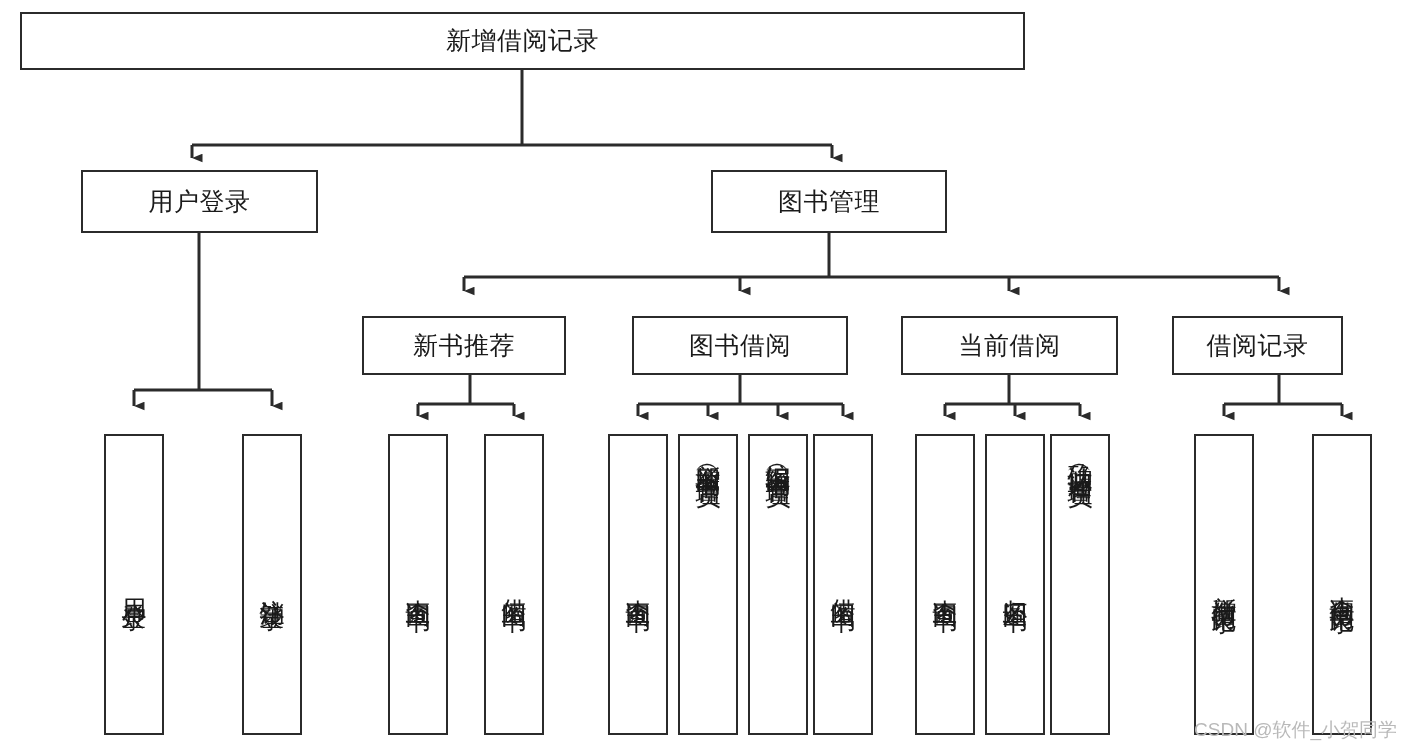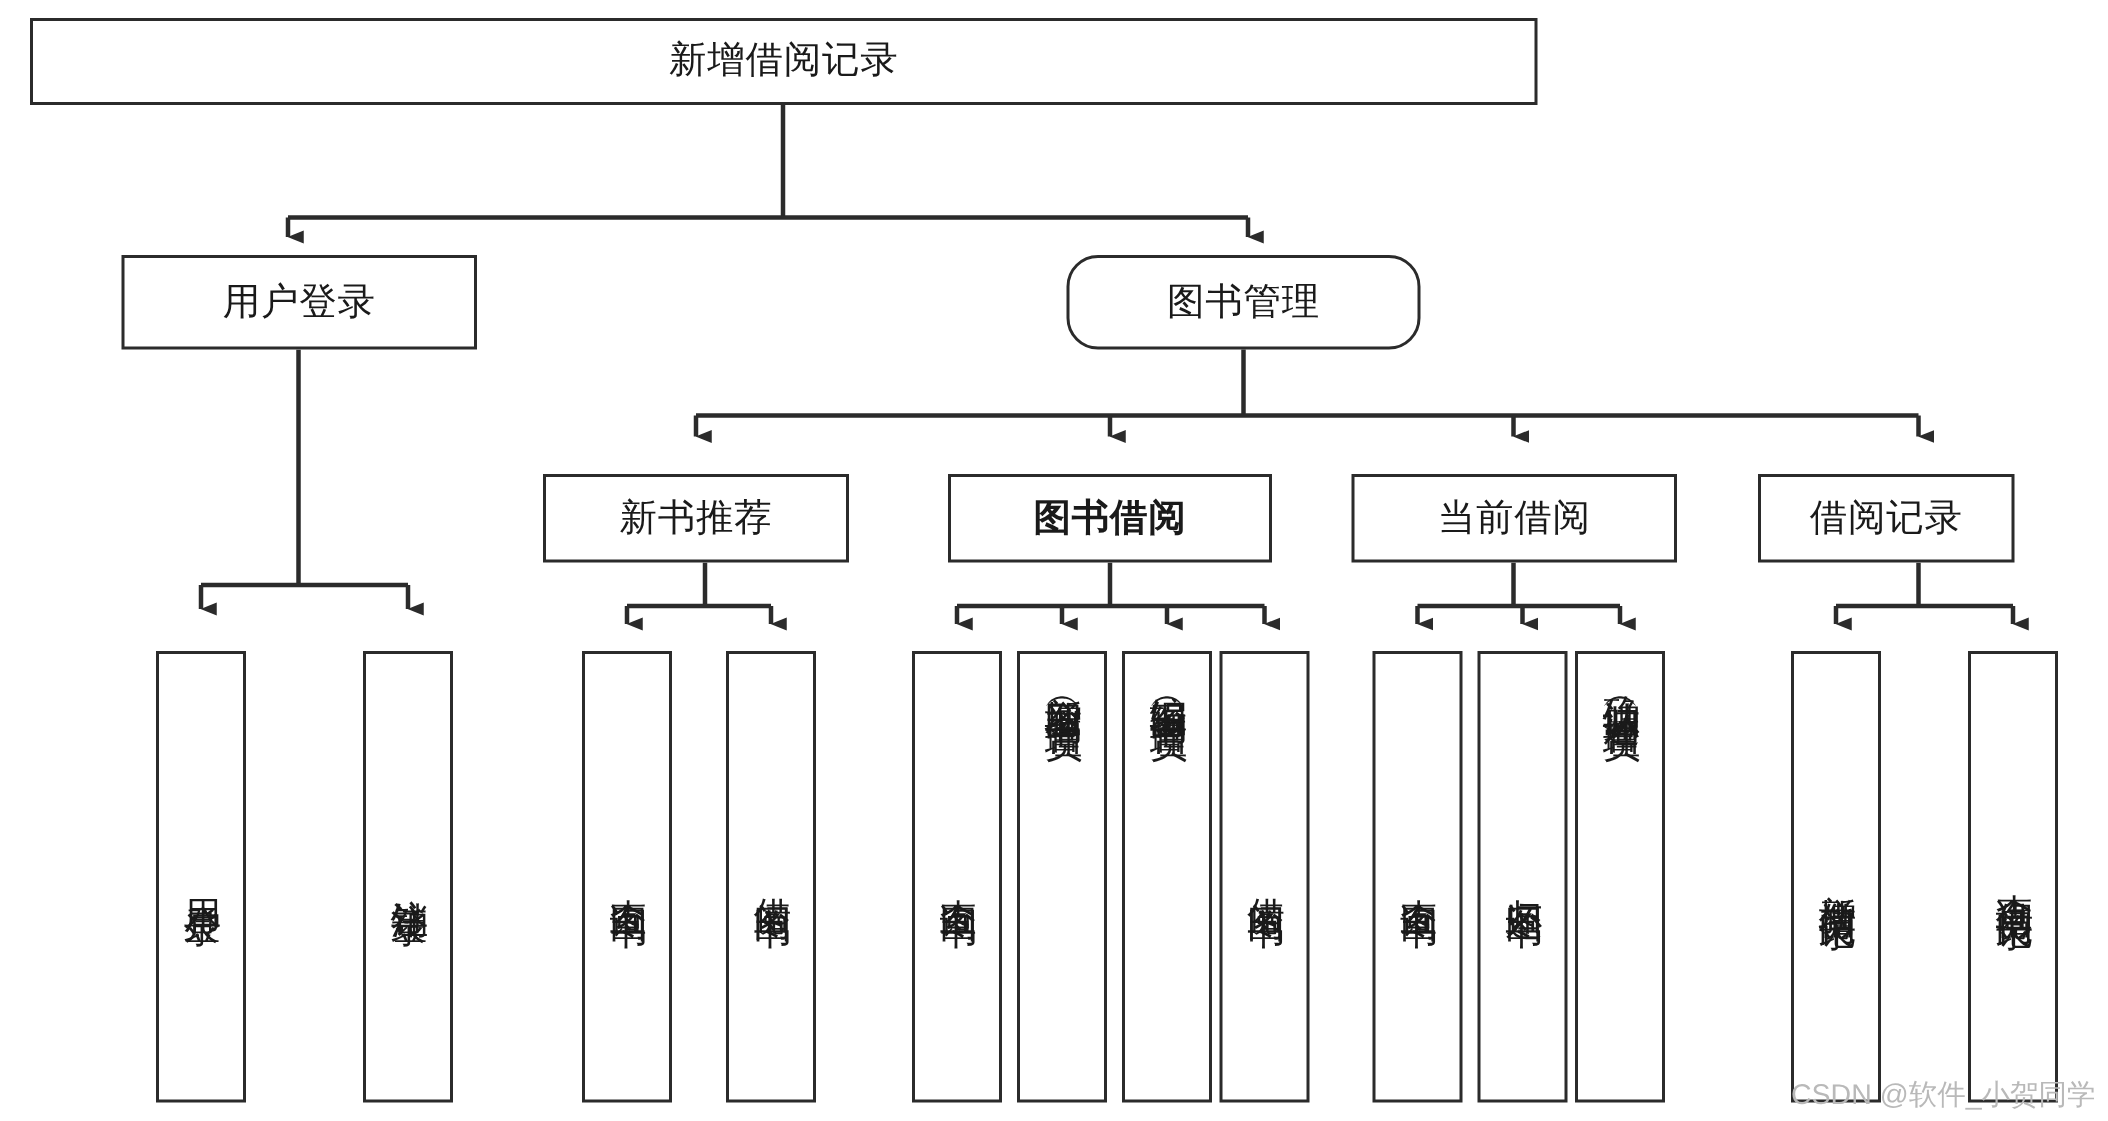--- a/index.html
+++ b/index.html
@@ -135,28 +135,28 @@
     </g>
   </svg>
 
   <div class="node h lvl1" style="left:20px; top:12px; width:1005px; height:58px;">
     <span class="lbl">新增借阅记录</span>
   </div>
 
   <div class="node h lvl2" style="left:81px; top:170px; width:237px; height:63px;">
     <span class="lbl">用户登录</span>
   </div>
-  <div class="node h lvl2" style="left:711px; top:170px; width:236px; height:63px;border-radius:21px;">
+  <div class="node h lvl2" style="left:711px; top:170px; width:236px; height:63px;">
     <span class="lbl">图书管理</span>
   </div>
 
   <div class="node h lvl3" style="left:362px; top:316px; width:204px; height:59px;">
     <span class="lbl">新书推荐</span>
   </div>
-  <div class="node h lvl3" style="left:632px; top:316px; width:216px; height:59px;font-weight:bold;">
+  <div class="node h lvl3" style="left:632px; top:316px; width:216px; height:59px;">
     <span class="lbl">图书借阅</span>
   </div>
   <div class="node h lvl3" style="left:901px; top:316px; width:217px; height:59px;justify-content:center;">
     <span class="lbl">当前借阅</span>
   </div>
   <div class="node h lvl3" style="left:1172px; top:316px; width:171px; height:59px;">
     <span class="lbl">借阅记录</span>
   </div>
 
   <div class="node v mid" style="left:104px; top:434px; width:60px; height:301px;">

